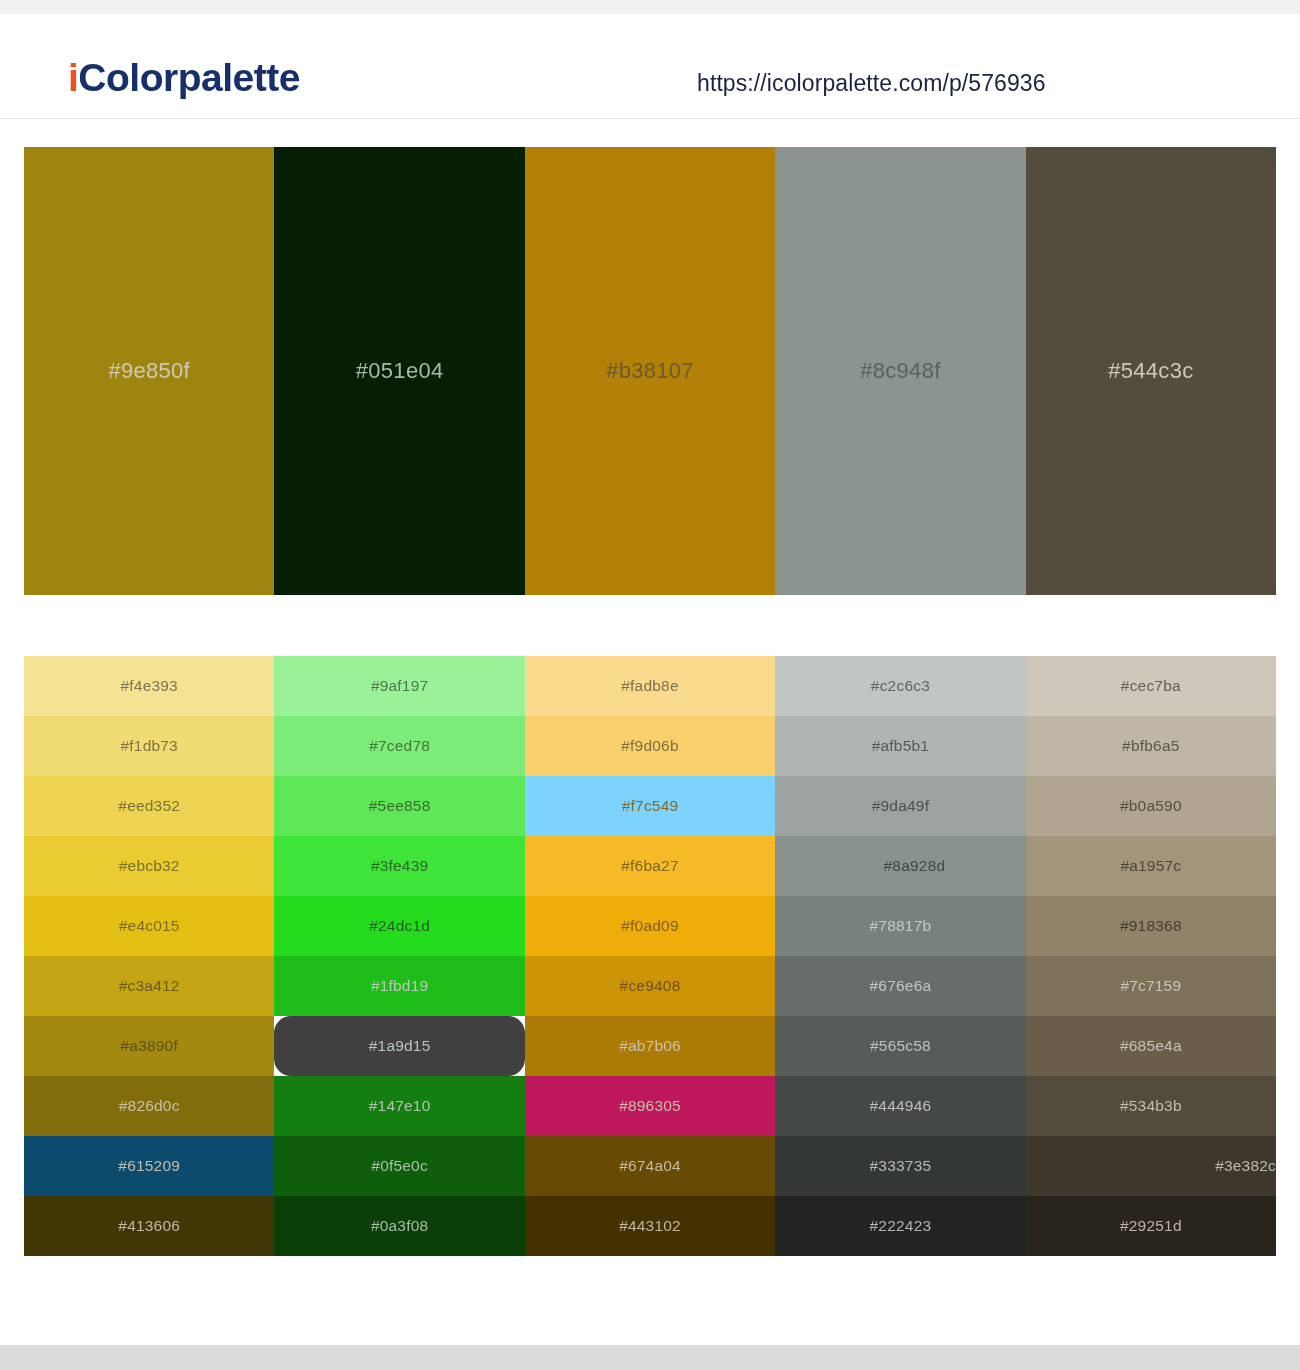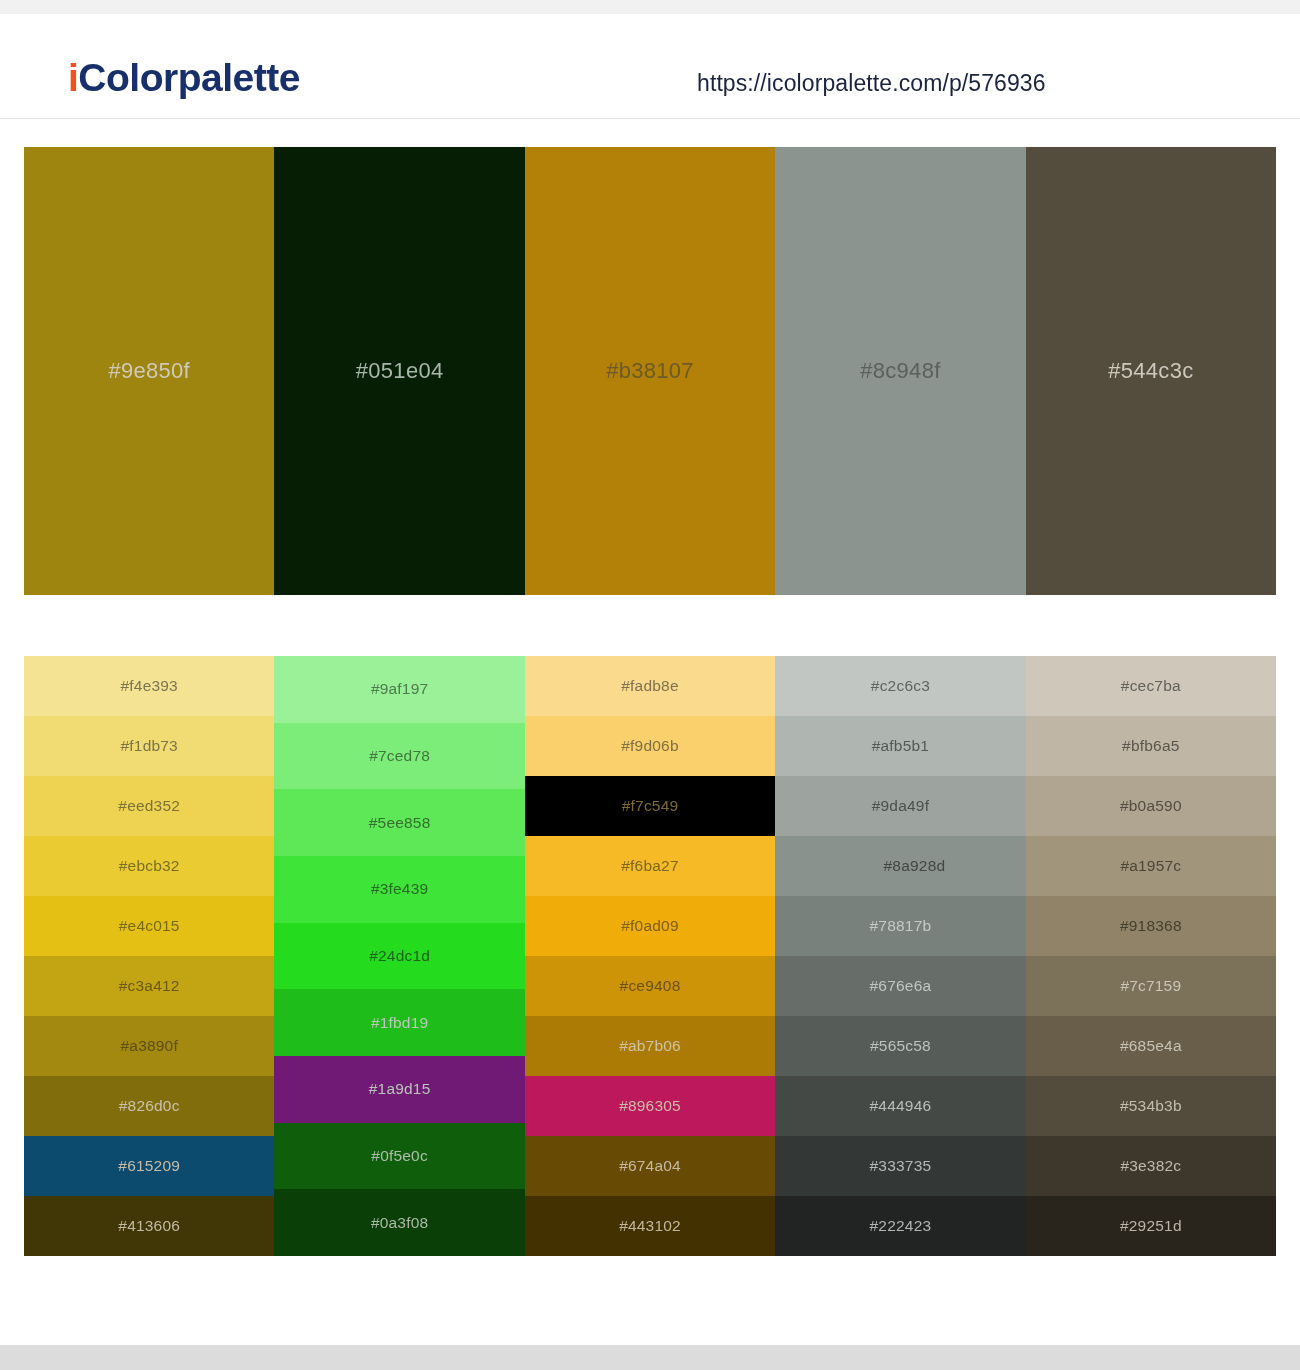--- a/index.html
+++ b/index.html
@@ -196,38 +196,41 @@
         </div>
         <div class="shade-cell" style="background: rgb(63, 228, 57);">
           <span class="hex" style="color: rgb(42, 104, 39);">#3fe439</span>
         </div>
         <div class="shade-cell" style="background: rgb(36, 220, 29);">
           <span class="hex" style="color: rgb(29, 98, 26);">#24dc1d</span>
         </div>
         <div class="shade-cell" style="background: rgb(31, 189, 25);">
           <span class="hex" style="color: rgb(188, 200, 187);">#1fbd19</span>
         </div>
-        <div class="shade-cell" style="background: #701a75;">
+        <div class="shade-cell" style="background: #404040; border-radius: 17px;">
           <span class="hex" style="color: rgb(184, 198, 183);">#1a9d15</span>
+        </div>
+        <div class="shade-cell" style="background: rgb(20, 126, 16);">
+          <span class="hex" style="color: rgb(180, 194, 178);">#147e10</span>
         </div>
         <div class="shade-cell" style="background: rgb(15, 94, 12);">
           <span class="hex" style="color: rgb(174, 189, 173);">#0f5e0c</span>
         </div>
         <div class="shade-cell" style="background: rgb(10, 63, 8);">
           <span class="hex" style="color: rgb(170, 185, 168);">#0a3f08</span>
         </div>
       </div>
       <div class="shade-col">
         <div class="shade-cell" style="background: rgb(250, 219, 142);">
           <span class="hex" style="color: rgb(127, 113, 80);">#fadb8e</span>
         </div>
         <div class="shade-cell" style="background: rgb(249, 208, 107);">
           <span class="hex" style="color: rgb(127, 111, 66);">#f9d06b</span>
         </div>
-        <div class="shade-cell" style="background: #000000;">
+        <div class="shade-cell" style="background: #7dd3fc;">
           <span class="hex" style="color: rgb(126, 107, 50);">#f7c549</span>
         </div>
         <div class="shade-cell" style="background: rgb(246, 186, 39);">
           <span class="hex" style="color: rgb(126, 103, 34);">#f6ba27</span>
         </div>
         <div class="shade-cell" style="background: rgb(240, 173, 9);">
           <span class="hex" style="color: rgb(124, 96, 20);">#f0ad09</span>
         </div>
         <div class="shade-cell" style="background: rgb(206, 148, 8);">
           <span class="hex" style="color: rgb(107, 82, 17);">#ce9408</span>
@@ -295,21 +298,21 @@
         </div>
         <div class="shade-cell" style="background: rgb(124, 113, 89);">
           <span class="hex" style="color: rgb(203, 197, 185);">#7c7159</span>
         </div>
         <div class="shade-cell" style="background: rgb(104, 94, 74);">
           <span class="hex" style="color: rgb(199, 193, 180);">#685e4a</span>
         </div>
         <div class="shade-cell" style="background: rgb(83, 75, 59);">
           <span class="hex" style="color: rgb(195, 189, 176);">#534b3b</span>
         </div>
-        <div class="shade-cell" style="background: rgb(62, 56, 44);">
+        <div class="shade-cell" style="background: rgb(62, 56, 44); justify-content: flex-end;">
           <span class="hex" style="color: rgb(191, 185, 172);">#3e382c</span>
         </div>
         <div class="shade-cell" style="background: rgb(41, 37, 29);">
           <span class="hex" style="color: rgb(187, 181, 168);">#29251d</span>
         </div>
       </div>
     </div>
 
   <div class="footer-bar"></div>
 

